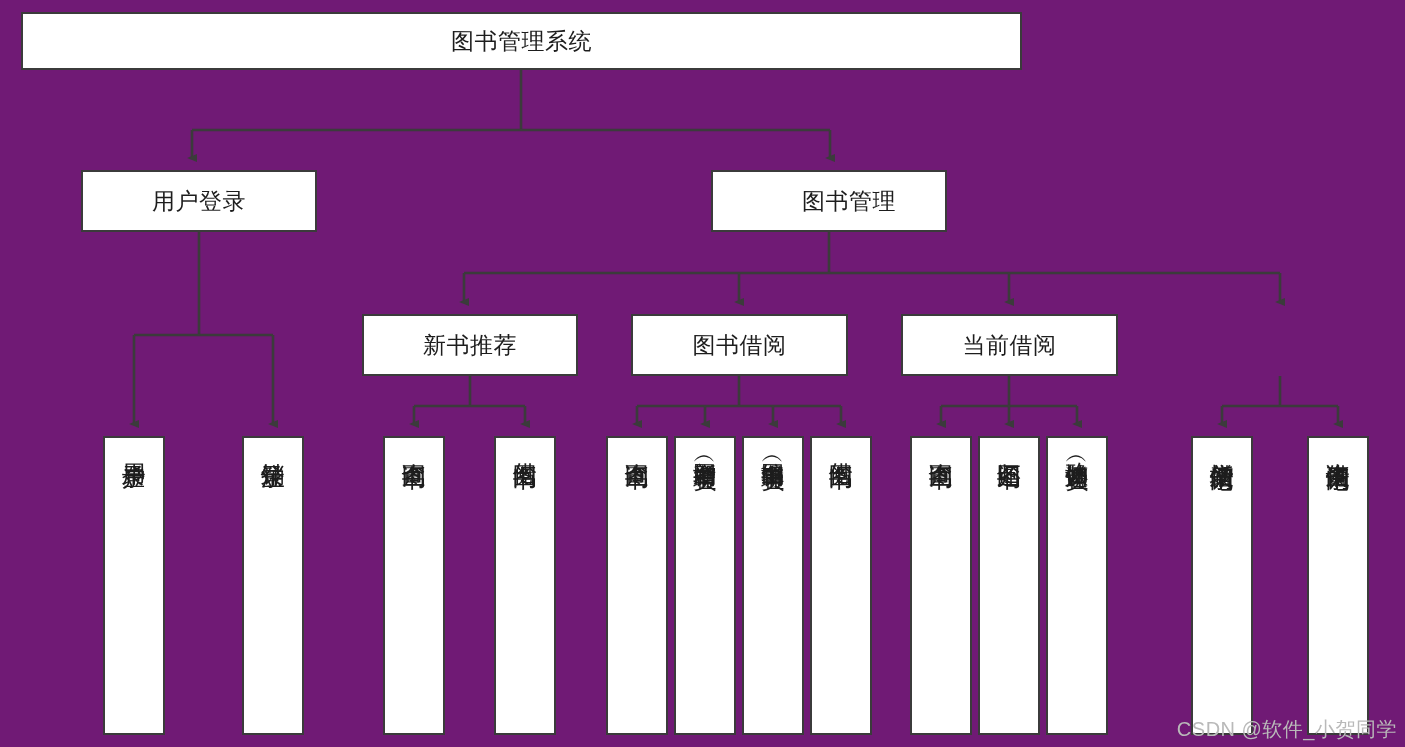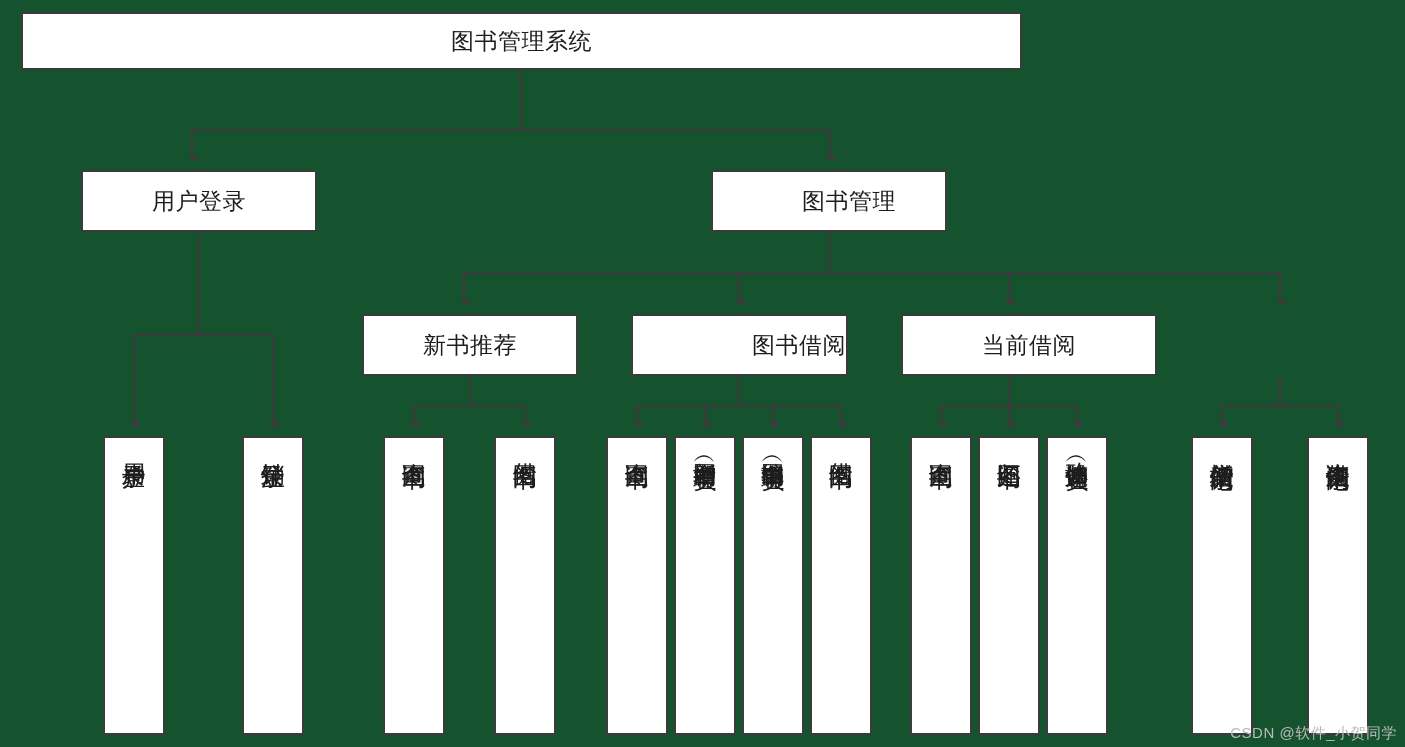--- a/index.html
+++ b/index.html
@@ -7,21 +7,21 @@
     padding: 0;
     background: #ffffff;
   }
   body {
     font-family: "Liberation Sans", "DejaVu Sans", sans-serif;
   }
   #diagram-root {
     position: relative;
     width: 1405px;
     height: 747px;
-    background: #14532d;
+    background: #701a75;
     overflow: hidden;
   }
   #diagram-svg {
     position: absolute;
     left: 0;
     top: 0;
     width: 1405px;
     height: 747px;
   }
   .node-box {
@@ -52,21 +52,21 @@
     color: #1d1d1d;
     white-space: nowrap;
   }
   .vlabel.tall {
     font-size: 23px;
   }
   #watermark {
     position: absolute;
     right: 8px;
     bottom: 4px;
-    font-size: 15px;
+    font-size: 20px;
     color: #b9b9b9;
     letter-spacing: 0.5px;
     white-space: nowrap;
   }
 </style>
 </head>
 <body>
 
 <div id="diagram-root">
 
@@ -139,24 +139,24 @@
   <div class="node-box horizontal" style="left:81px; top:170px; width:236px; height:62px;">
     <span>用户登录</span>
   </div>
   <div class="node-box horizontal" style="left:711px; top:170px; width:236px; height:62px;padding-left:40px;">
     <span>图书管理</span>
   </div>
 
   <div class="node-box horizontal" style="left:362px; top:314px; width:216px; height:62px;text-align:right;">
     <span>新书推荐</span>
   </div>
-  <div class="node-box horizontal" style="left:631px; top:314px; width:217px; height:62px;justify-content:flex-end;">
+  <div class="node-box horizontal" style="left:631px; top:314px; width:217px; height:62px;">
     <span>图书借阅</span>
   </div>
-  <div class="node-box horizontal" style="left:901px; top:314px; width:256px; height:62px;">
+  <div class="node-box horizontal" style="left:901px; top:314px; width:217px; height:62px;">
     <span>当前借阅</span>
   </div>
 
   <div class="node-box vertical" style="left:103px; top:436px; width:62px; height:299px;">
     <span class="vlabel">用户登录</span>
   </div>
   <div class="node-box vertical" style="left:242px; top:436px; width:62px; height:299px;">
     <span class="vlabel">注销登录</span>
   </div>
 

